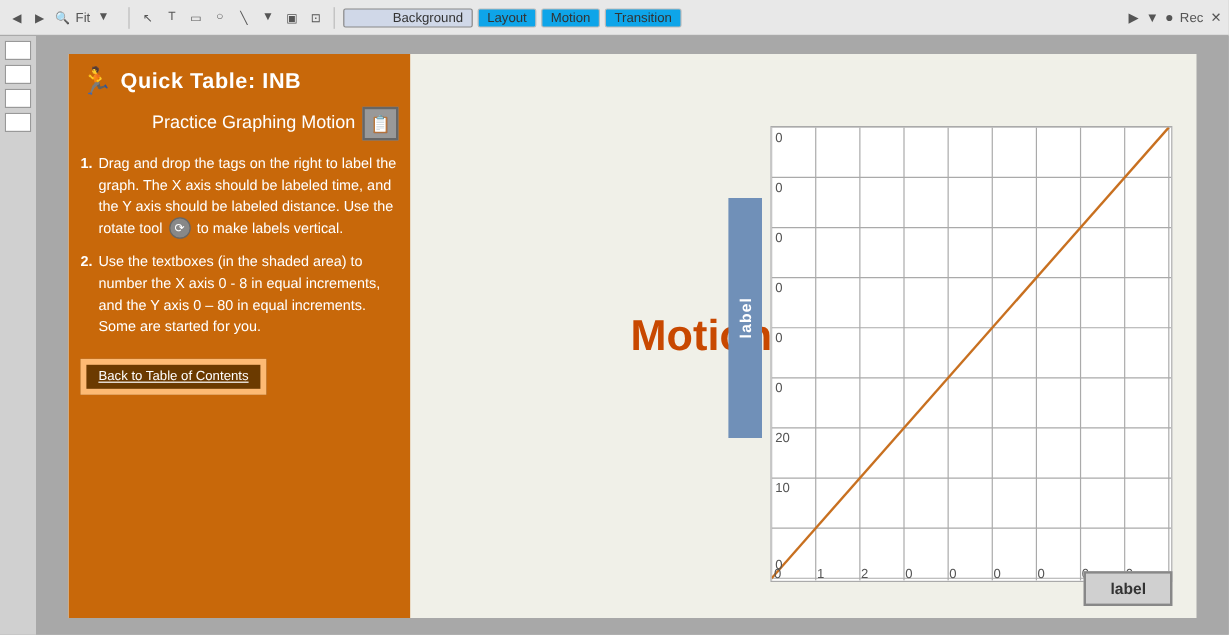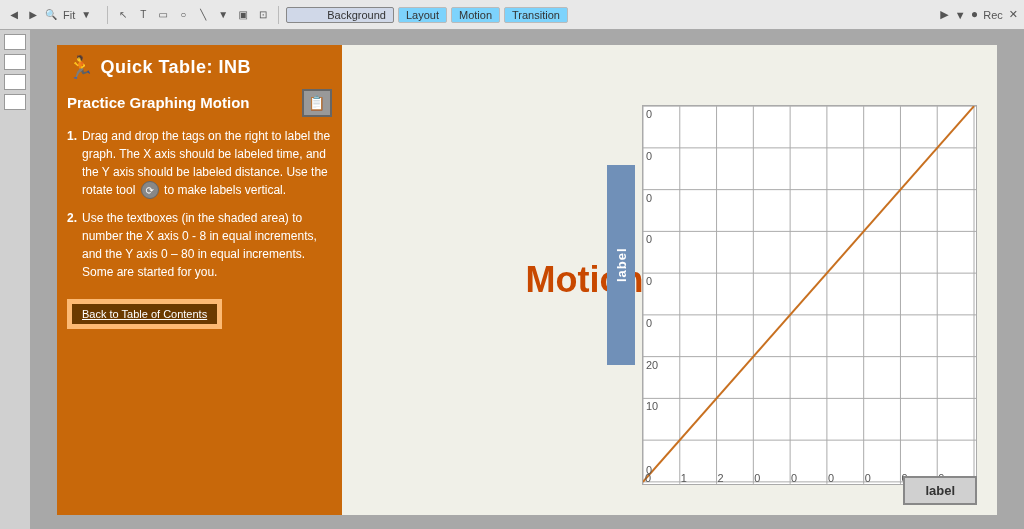--- a/index.html
+++ b/index.html
@@ -40,21 +40,21 @@
       cursor: pointer;
     }
     .toolbar-sep {
       width: 1px;
       height: 18px;
       background: #bbb;
       margin: 0 3px;
     }
     .toolbar-btn {
       padding: 1px 7px;
-      background: #7dd3fc;
+      background: #0ea5e9;
       border: 1px solid #bbb;
       border-radius: 2px;
       font-size: 11px;
       cursor: pointer;
       color: #333;
     }
     .toolbar-btn.active {
       background: #d0d8e8;
       border-color: #888;
       padding-left: 40px;
@@ -146,24 +146,24 @@
     }
 
     .sub-title-box {
       display: flex;
       align-items: center;
       gap: 6px;
       margin-bottom: 10px;
     }
     .sub-title {
       font-size: 15px;
-      font-weight: bold;
+      font-weight: normal;
       color: #fff;
       font-family: Arial Black, Arial, sans-serif;
-      text-align: left;
+      text-align: right;
       flex: 1;
     }
     .copy-icon {
       width: 30px;
       height: 28px;
       background: #999;
       border: 2px solid #666;
       display: flex;
       align-items: center;
       justify-content: center;

